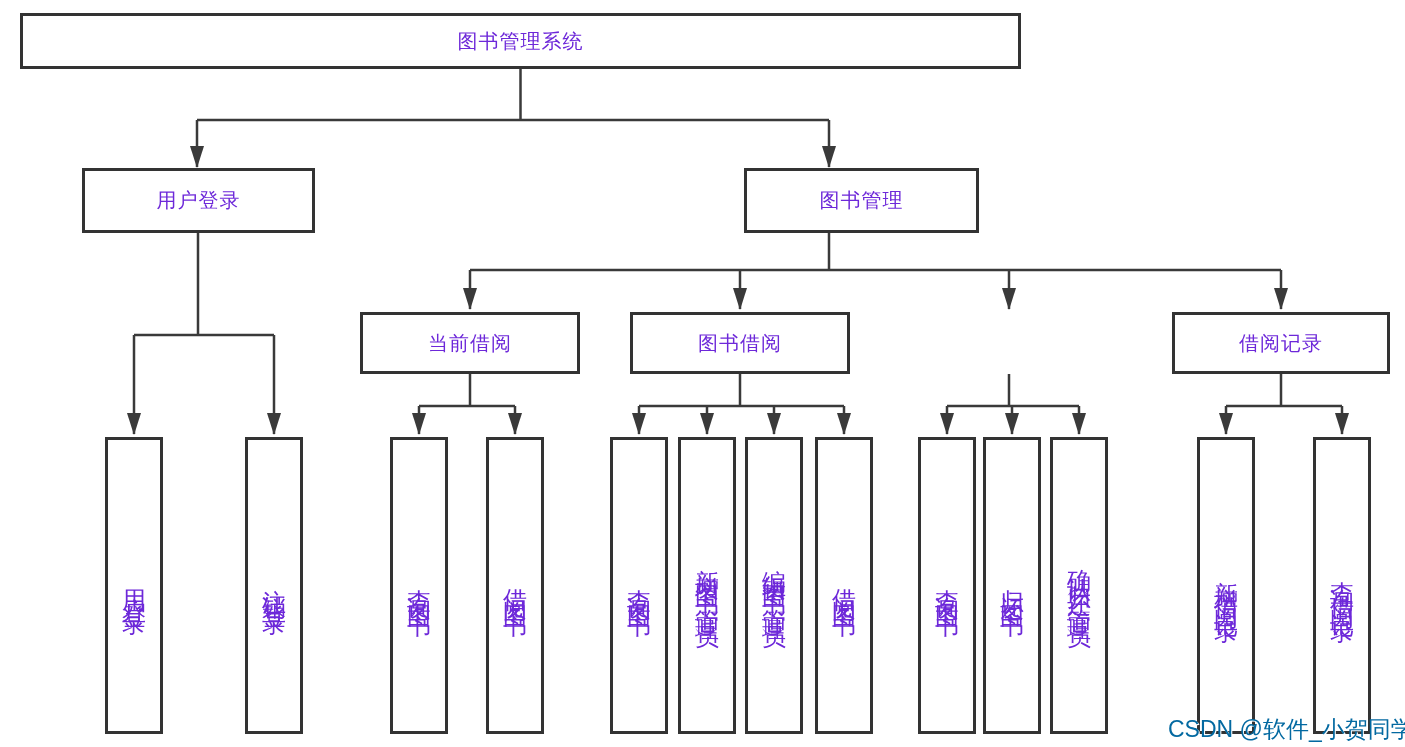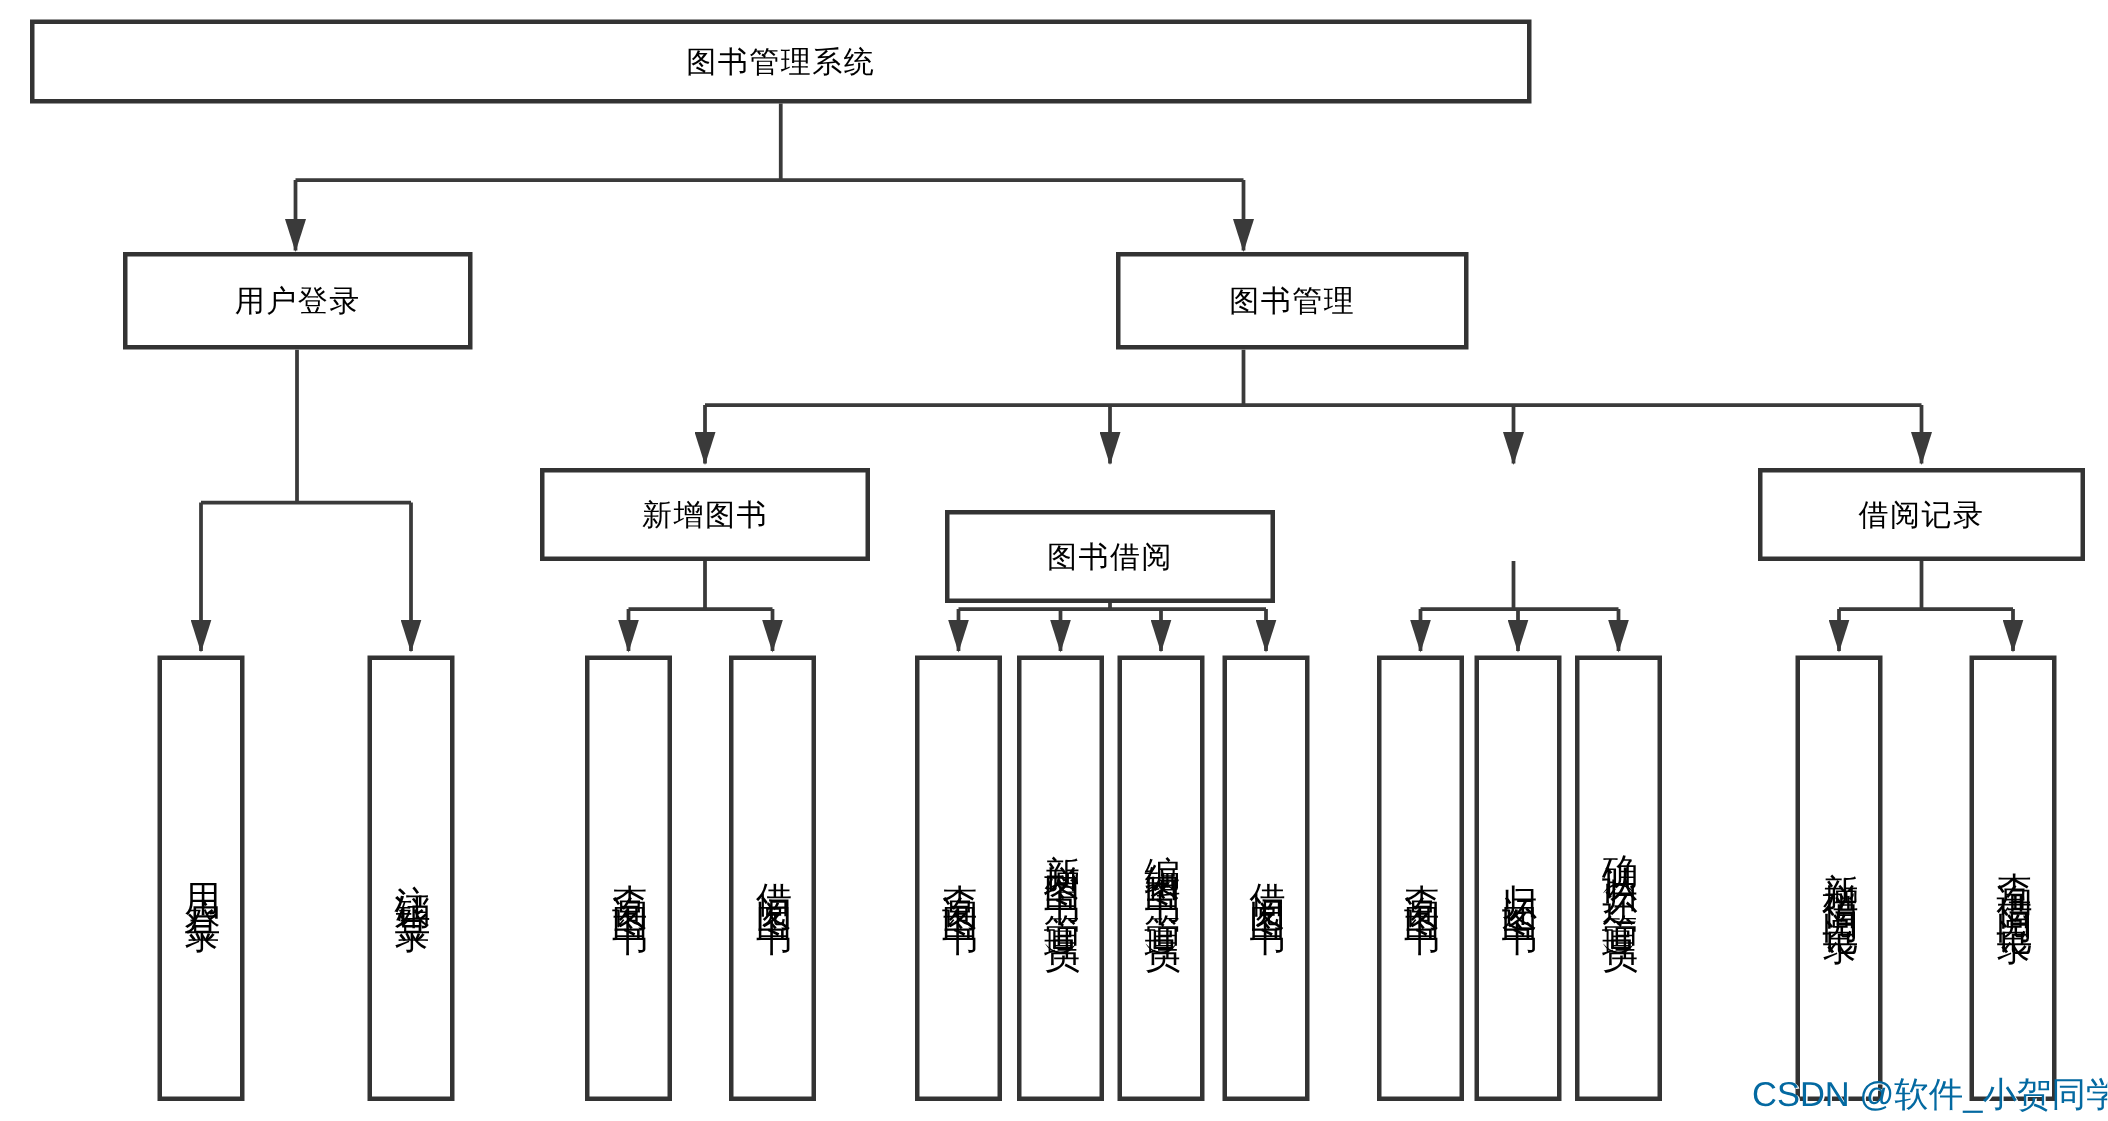--- a/index.html
+++ b/index.html
@@ -22,21 +22,21 @@
     z-index: 1;
   }
   .node {
     position: absolute;
     box-sizing: border-box;
     background: #ffffff;
     border: 3px solid #333333;
     display: flex;
     align-items: center;
     justify-content: center;
-    color: #000000;
+    color: #6d28d9;
     z-index: 2;
   }
   .hbox { font-size: 20px; }
   .vbox { font-size: 24px; }
   .vbox .vtext {
     writing-mode: vertical-rl;
     text-orientation: mixed;
     letter-spacing: 8px;
     line-height: 1;
     white-space: nowrap;
@@ -107,23 +107,23 @@
   </div>
 
   <div class="node hbox" style="left:82px; top:168px; width:233px; height:65px;">
     <span class="htext">用户登录</span>
   </div>
   <div class="node hbox" style="left:696px; top:168px; width:235px; height:65px;margin-left:48px;">
     <span class="htext">图书管理</span>
   </div>
 
   <div class="node hbox" style="left:360px; top:312px; width:220px; height:62px;">
-    <span class="htext">新增图书</span>
+    <span class="htext">当前借阅</span>
   </div>
-  <div class="node hbox" style="left:630px; top:312px; width:220px; height:62px;margin-top:28px;">
+  <div class="node hbox" style="left:630px; top:312px; width:220px; height:62px;">
     <span class="htext">图书借阅</span>
   </div>
   <div class="node hbox" style="left:1172px; top:312px; width:218px; height:62px;">
     <span class="htext">借阅记录</span>
   </div>
 
   <div class="node vbox" style="left:105px; top:437px; width:58px; height:297px;">
     <span class="vtext">用户登录</span>
   </div>
   <div class="node vbox" style="left:245px; top:437px; width:58px; height:297px;">

